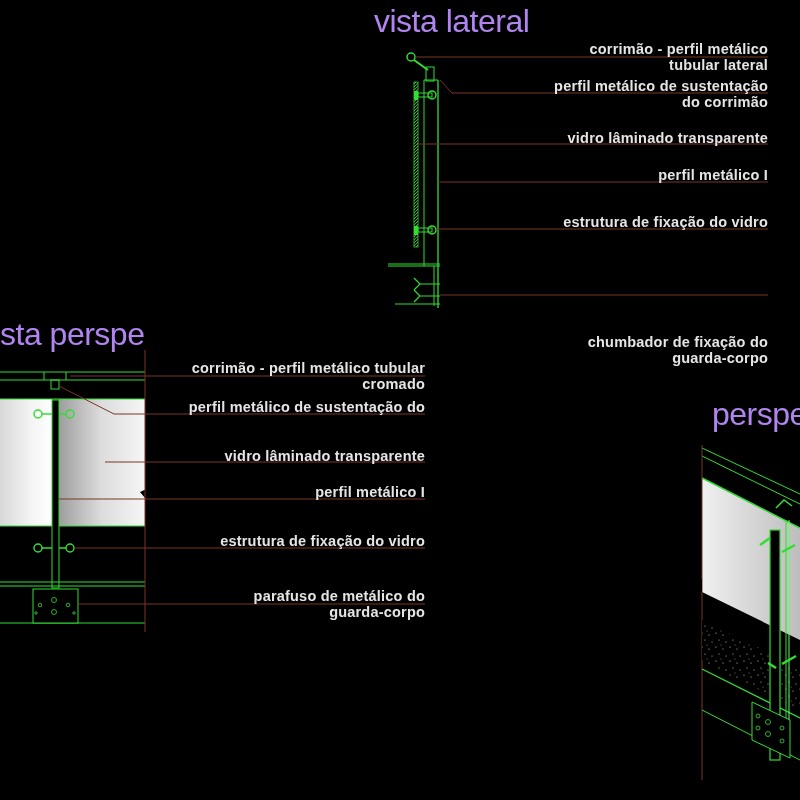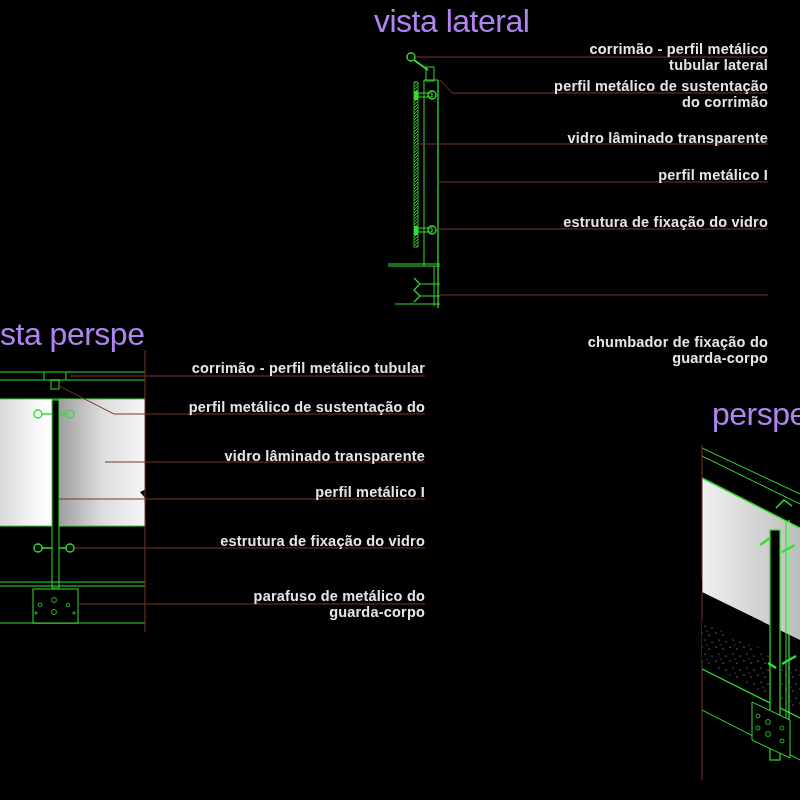--- a/index.html
+++ b/index.html
@@ -186,20 +186,21 @@
 <div class="label" style="right:32px; top:214px;">
   <div>estrutura de fixação do vidro</div>
 </div>
 <div class="label" style="right:32px; top:294px;margin-top:40px;">
   <div>chumbador de fixação do</div>
   <div>guarda-corpo</div>
 </div>
 
 <div class="label" style="right:375px; top:360px;">
   <div>corrimão - perfil metálico tubular</div>
+  <div>cromado</div>
 </div>
 <div class="label" style="right:375px; top:399px;">
   <div>perfil metálico de sustentação do</div>
 </div>
 <div class="label" style="right:375px; top:448px;">
   <div>vidro lâminado transparente</div>
 </div>
 <div class="label" style="right:375px; top:484px;">
   <div>perfil metálico I</div>
 </div>

